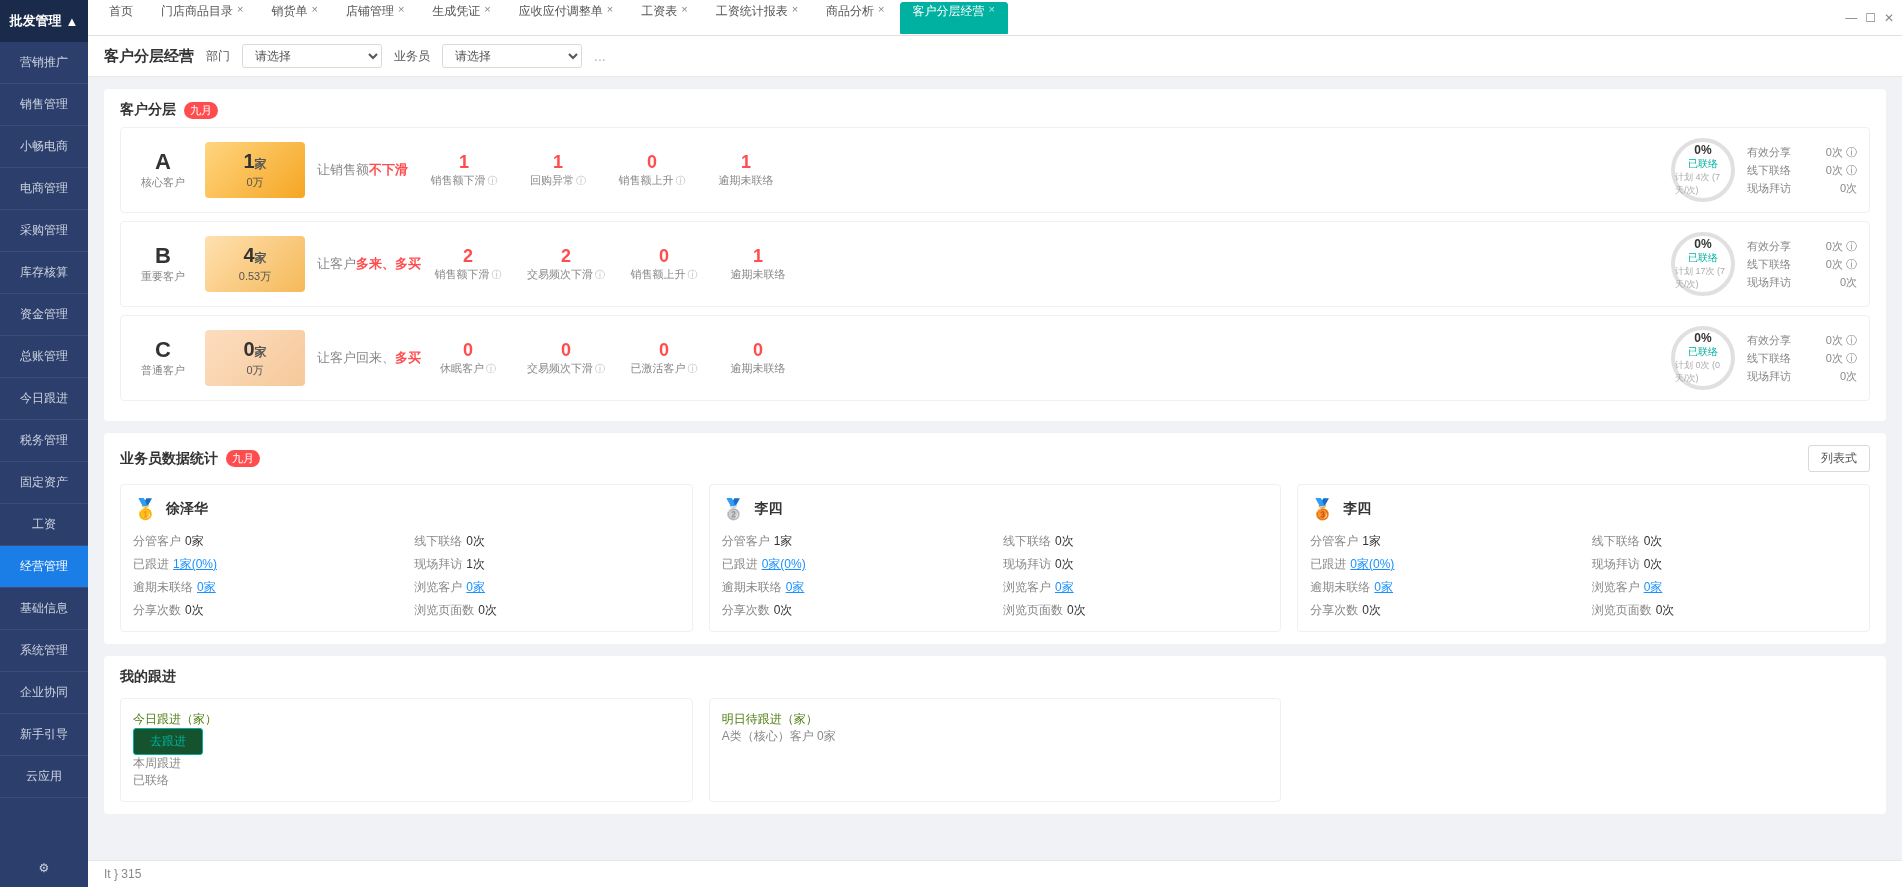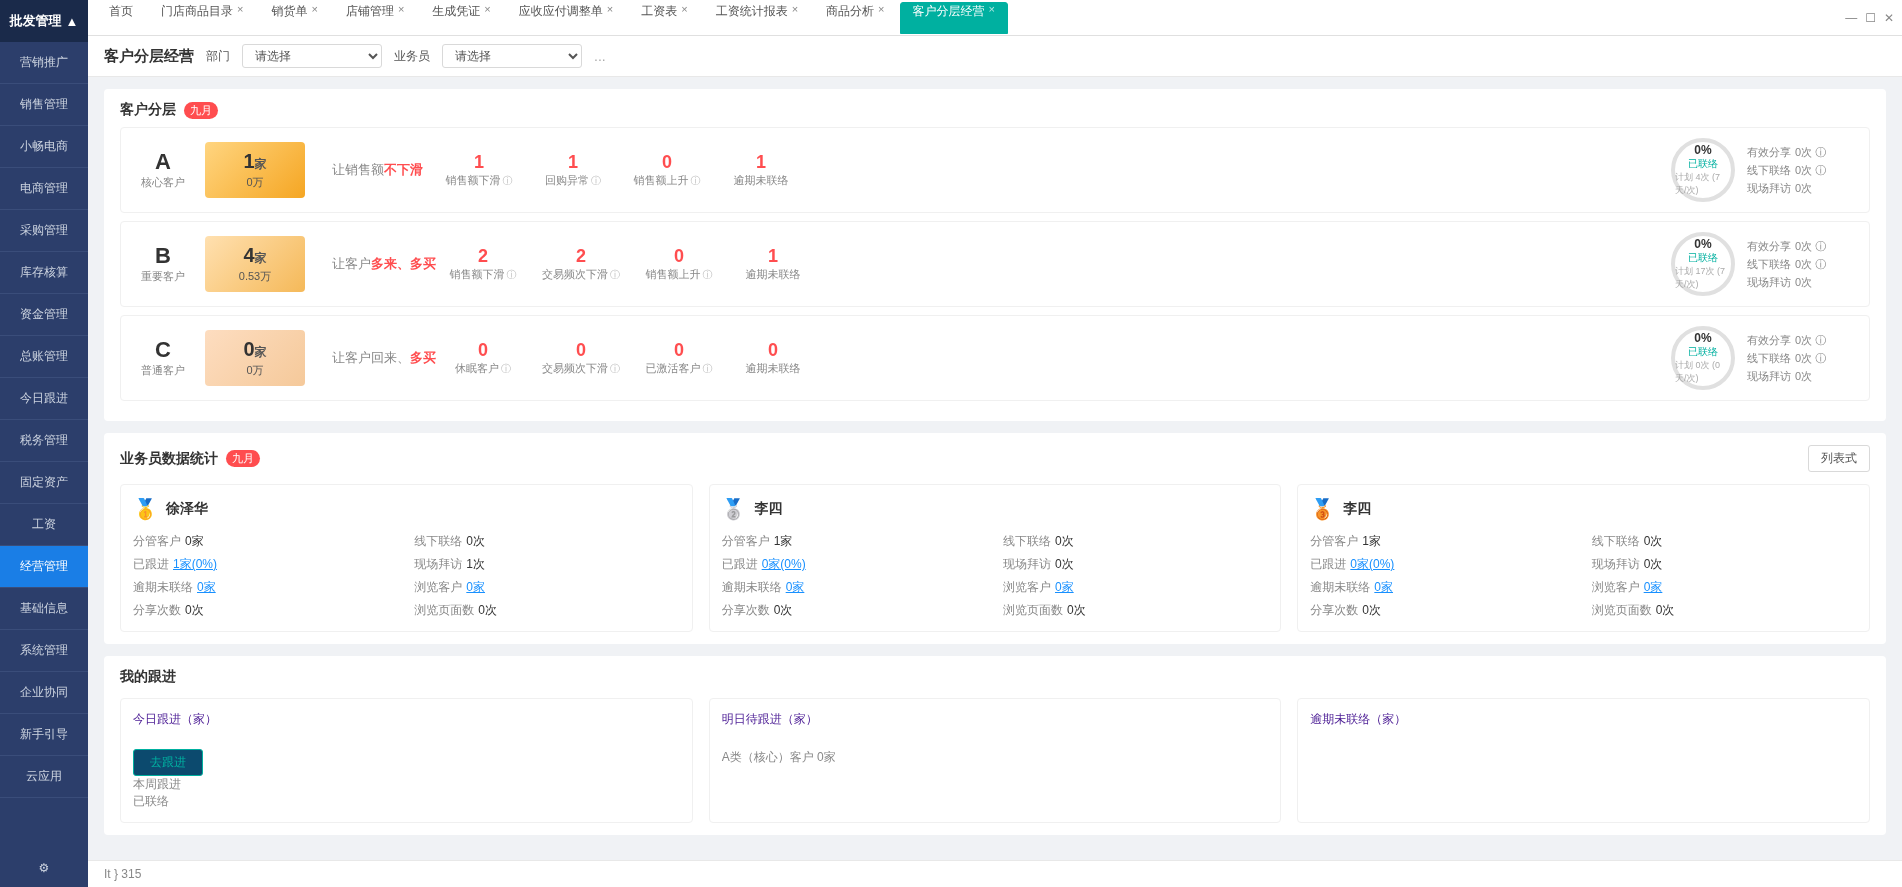--- a/index.html
+++ b/index.html
@@ -171,21 +171,20 @@
     .tier-count-box.b-color { background: linear-gradient(135deg, #ffe0b0 0%, #f5b959 100%); }
     .tier-count-box.c-color { background: linear-gradient(135deg, #fdddc0 0%, #f5c99a 100%); }
     .tier-count-num { font-size: 20px; font-weight: bold; color: #333; }
     .tier-count-unit { font-size: 12px; color: #555; }
     .tier-count-sub { font-size: 11px; color: #555; margin-top: 2px; }
 
     .tier-slogan {
       min-width: 100px;
       font-size: 13px;
       color: #888;
-      margin-left: 15px;
     }
     .tier-slogan .highlight { color: #ff4d4f; font-weight: bold; }
 
     .tier-stats {
       display: flex;
       gap: 24px;
       flex: 1;
     }
     .tier-stat {
       text-align: center;
@@ -214,21 +213,21 @@
     .tier-circle-sub { font-size: 9px; color: #aaa; }
 
     .tier-right-stats {
       display: flex;
       flex-direction: column;
       gap: 3px;
       font-size: 11px;
       color: #888;
       min-width: 110px;
     }
-    .tier-right-stat { display: flex; justify-content: flex-start; gap: 4px; }
+    .tier-right-stat { display: flex; justify-content: space-between; gap: 4px; }
     .tier-right-stat-label { color: #888; }
     .tier-right-stat-val { color: #888; }
 
     
     .biz-section { background: #fff; border-radius: 4px; padding: 12px 16px; margin-bottom: 12px; }
     .biz-header { display: flex; align-items: center; justify-content: space-between; margin-bottom: 12px; }
     .biz-header-left { display: flex; align-items: center; gap: 8px; }
     .list-view-btn {
       border: 1px solid #d9d9d9;
       border-radius: 3px;
@@ -277,29 +276,29 @@
     .follow-cards {
       display: grid;
       grid-template-columns: repeat(3, 1fr);
       gap: 16px;
     }
     .follow-card {
       border: 1px solid #f0f0f0;
       border-radius: 4px;
       padding: 12px;
     }
-    .follow-card-title { font-size: 12px; color: #4c1d95; margin-bottom: 21px; }
+    .follow-card-title { font-size: 12px; color: #4d7c0f; margin-bottom: 0; }
     .follow-card-btn {
       border: 1px solid #00b0a0;
       color: #00b0a0;
       border-radius: 3px;
       padding: 4px 16px;
       cursor: pointer;
       font-size: 12px;
-      background: #0c4a6e;
+      background: #14532d;
     }
     .follow-card-content { font-size: 12px; color: #888; }
 
     .bottom-bar {
       background: #fff;
       border-top: 1px solid #e8e8e8;
       padding: 6px 16px;
       font-size: 12px;
       color: #888;
       display: flex;
@@ -695,23 +694,20 @@
     <div class="follow-section">
       <div class="follow-header">
         <span class="follow-title">我的跟进</span>
       </div>
       <div class="follow-cards" id="follow-cards-container">
           <div class="follow-card"><div class="follow-card-title">今日跟进（家）</div><button class="follow-card-btn">去跟进</button><div class="follow-card-content">本周跟进</div><div class="follow-card-content">已联络</div></div>
           <div class="follow-card">
             <div class="follow-card-title">明日待跟进（家）</div>
             <div class="follow-card-content">A类（核心）客户 0家</div>
           </div>
-          <div class="follow-card">
-            <div class="follow-card-title">逾期未联络（家）</div>
-          </div>
         </div>
     </div>
 
   </div>
 
   <div class="bottom-bar">
     <span>It } 315</span>
   </div>
 </div>
 

